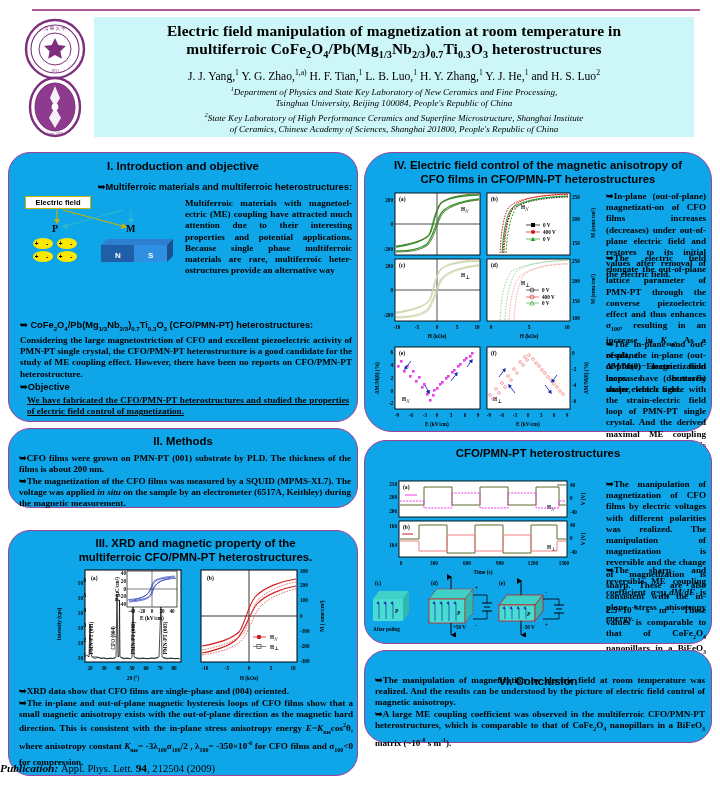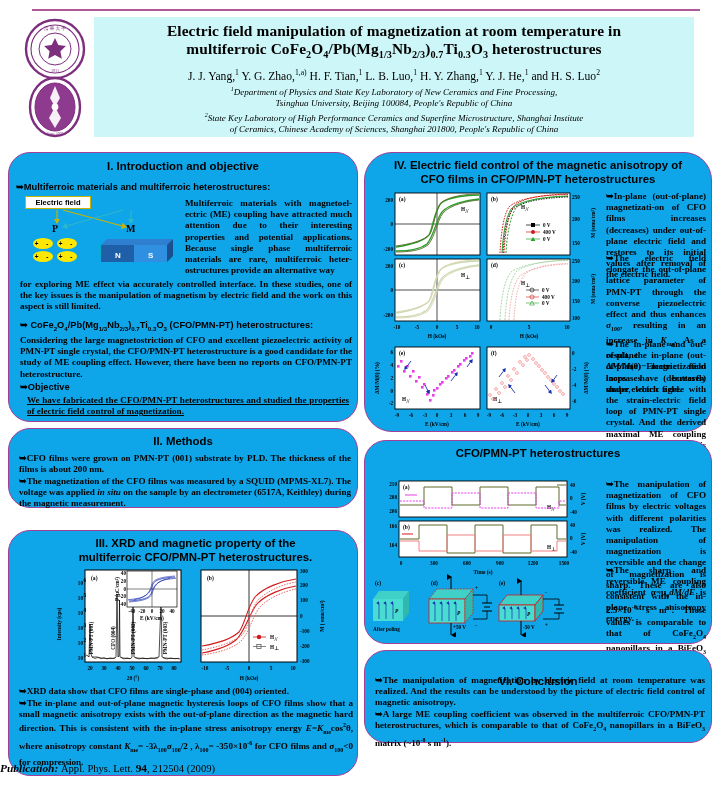--- a/index.html
+++ b/index.html
@@ -136,21 +136,21 @@
       <sup>2</sup>State Key Laboratory of High Performance Ceramics and Superfine Microstructure, Shanghai Institute<br>
       of Ceramics, Chinese Academy of Sciences, Shanghai 201800, People's Republic of China
     </div>
   </div>
 </div>
 
 <div class="panel" style="left:8px;top:152px;width:350px;height:270px;">
 
   <div class="sect-h" style="margin-top:7px;">I. Introduction and objective</div>
 
-  <div class="bullet-h" style="position:absolute;left:7px;top:28px;width:336px;">
+  <div class="bullet-h" style="position:absolute;left:7px;top:28px;width:336px;text-align:right;">
     <span style="font-family:'Liberation Serif',serif;">➥</span><span>Multiferroic materials and multiferroic heterostructures:</span>
   </div>
 
   <div style="position:absolute;left:14px;top:43px;width:160px;height:78px;">
     <div class="fbox ebox" style="left:2px;top:0px;width:66px;">Electric field</div>
     <div class="fbox mbox" style="left:77px;top:0px;width:70px;margin-top:48px;">Magnetic field</div>
     <svg width="160" height="78" style="position:absolute;left:0;top:0;">
       <defs>
         <marker id="ay" markerWidth="6" markerHeight="6" refX="4" refY="3" orient="auto">
           <path d="M0,0 L5,3 L0,6 z" fill="#c8b400"></path>
@@ -177,21 +177,20 @@
       <rect x="4" y="8" width="33" height="17" fill="#1f5fa8"></rect>
       <rect x="37" y="8" width="33" height="17" fill="#2f8fe0"></rect>
       <polygon points="70,8 76,2 76,19 70,25" fill="#1a4f90"></polygon>
       <text x="18" y="21" font-size="8" font-weight="bold" fill="#ffffff" font-family="'Liberation Sans',sans-serif">N</text>
       <text x="51" y="21" font-size="8" font-weight="bold" fill="#ffffff" font-family="'Liberation Sans',sans-serif">S</text>
     </svg>
   </div>
 
   <div class="body-t" style="position:absolute;left:176px;top:45px;width:167px;">Multiferroic materials with magnetoel-ectric (ME) coupling have attracted much attention due to their interesting properties and potential applications. Because single phase multiferroic materials are rare, multiferroic heter-ostructures provide an alternative way</div>
 
-  <div class="body-t" style="position:absolute;left:11px;top:126px;width:332px;">for exploring ME effect via accurately controlled interface. In these studies, one of the key issues is the manipulation of magnetism by electric field and the work on this aspect is still limited.</div>
 
   <div class="bullet-h" style="position:absolute;left:11px;top:166px;width:334px;">
     <span style="font-family:'Liberation Serif',serif;">➥</span> CoFe<sub>2</sub>O<sub>4</sub>/Pb(Mg<sub>1/3</sub>Nb<sub>2/3</sub>)<sub>0.7</sub>Ti<sub>0.3</sub>O<sub>3</sub> (CFO/PMN-PT) heterostructures:
   </div>
 
   <div class="body-t" style="position:absolute;left:11px;top:182px;width:332px;">Considering the large magnetostriction of CFO and excellent piezoelectric activity of PMN-PT single crystal, the CFO/PMN-PT heterostructure is a good candidate for the study of ME coupling effect. However, there have been no reports on CFO/PMN-PT heterostructure.</div>
 
   <div class="bullet-h" style="position:absolute;left:11px;top:228px;">
     <span style="font-family:'Liberation Serif',serif;">➥</span><span>Objective</span>
   </div>

